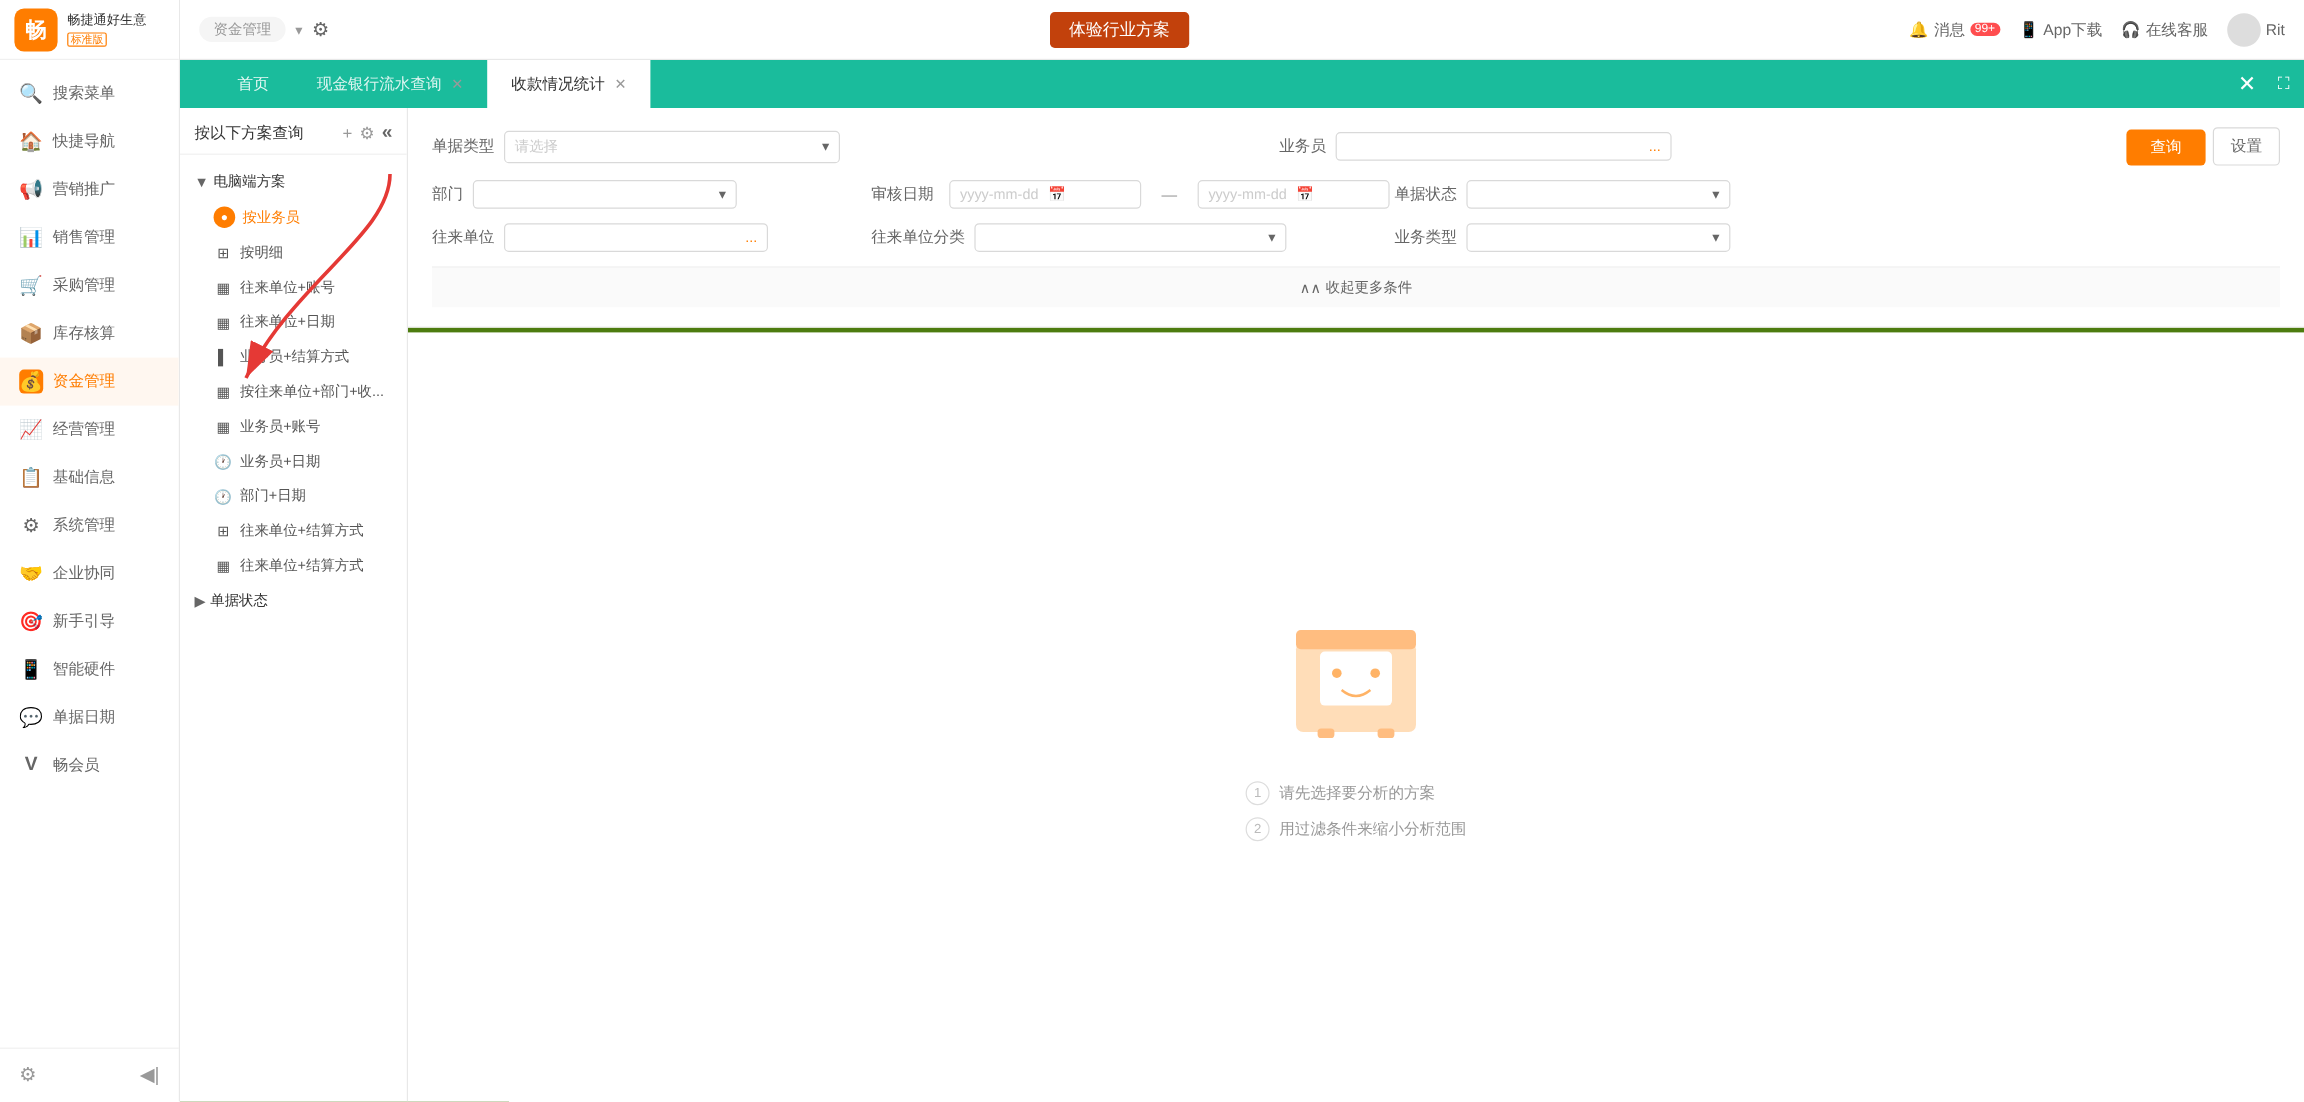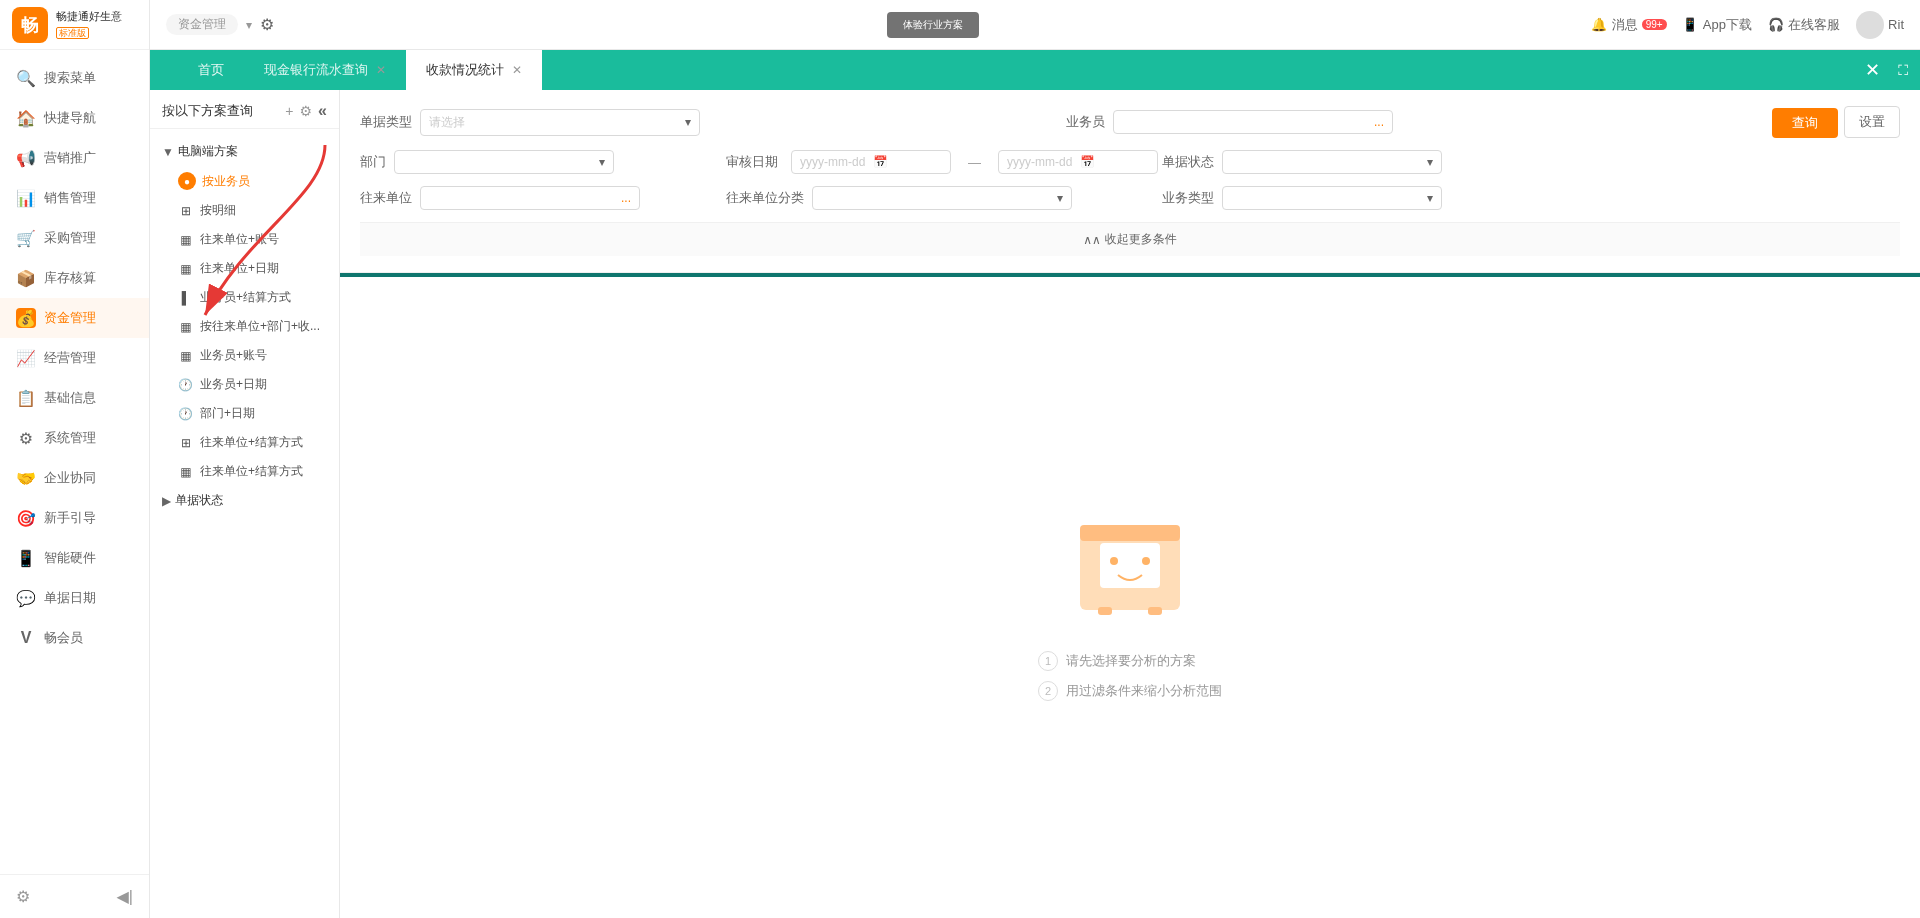--- a/index.html
+++ b/index.html
@@ -41,22 +41,22 @@
     .topbar {
       height: 50px; background: #fff; display: flex; align-items: center;
       padding: 0 16px; border-bottom: 1px solid #e8e8e8;
       justify-content: space-between;
     }
     .topbar-left { display: flex; align-items: center; gap: 8px; }
     .topbar-breadcrumb { color: #999; font-size: 12px; background: #f5f5f5; padding: 2px 12px; border-radius: 12px; }
     .topbar-arrow { color: #999; font-size: 12px; }
     .topbar-settings { color: #666; font-size: 16px; cursor: pointer; }
     .topbar-trial-btn {
-      background: #737373; color: #fff; border: none; border-radius: 4px;
-      padding: 6px 16px; font-size: 10px; cursor: pointer;
+      background: #c2410c; color: #fff; border: none; border-radius: 4px;
+      padding: 6px 16px; font-size: 14px; cursor: pointer;
     }
     .topbar-right { display: flex; align-items: center; gap: 16px; }
     .topbar-msg { display: flex; align-items: center; gap: 4px; color: #666; cursor: pointer; font-size: 13px; }
     .msg-badge {
       background: #ff4d4f; color: #fff; font-size: 10px; border-radius: 10px;
       padding: 0 4px; min-width: 18px; text-align: center;
     }
     .topbar-app { display: flex; align-items: center; gap: 4px; color: #666; cursor: pointer; font-size: 13px; }
     .topbar-service { display: flex; align-items: center; gap: 4px; color: #666; cursor: pointer; font-size: 13px; }
     .topbar-user { display: flex; align-items: center; gap: 4px; color: #666; cursor: pointer; }
@@ -72,21 +72,21 @@
       color: rgba(255,255,255,0.85); font-size: 13px; cursor: pointer;
       position: relative; white-space: nowrap;
     }
     .tab-item.active { background: #fff; color: #333; }
     .tab-item .tab-close { margin-left: 8px; font-size: 12px; color: #999; }
     .tab-home { color: rgba(255,255,255,0.9); padding-left: 48px; }
     .tabbar-close { position: absolute; right: 40px; top: 50%; transform: translateY(-50%); color: #fff; font-size: 18px; cursor: pointer; }
     .tabbar-expand { position: absolute; right: 12px; top: 50%; transform: translateY(-50%); color: #fff; font-size: 14px; cursor: pointer; }
 
     
-    .content { flex: 1; display: flex; overflow: hidden; background: #0f766e; }
+    .content { flex: 1; display: flex; overflow: hidden; background: #4d7c0f; }
 
     
     .left-panel {
       width: 190px; background: #fff; border-right: 1px solid #e8e8e8;
       display: flex; flex-direction: column; overflow: hidden;
     }
     .left-panel-header {
       padding: 12px 12px 8px; display: flex; align-items: center; justify-content: space-between;
       border-bottom: 1px solid #f0f0f0;
     }

